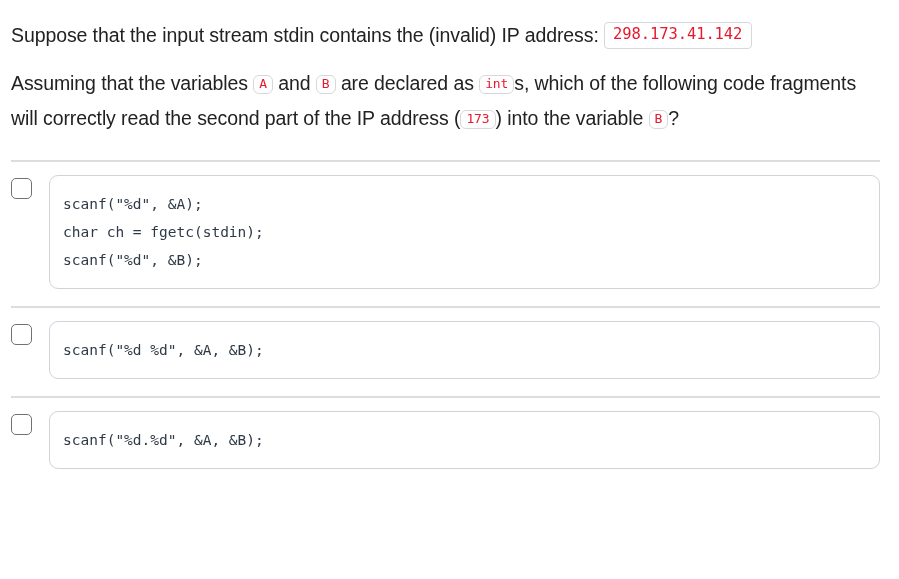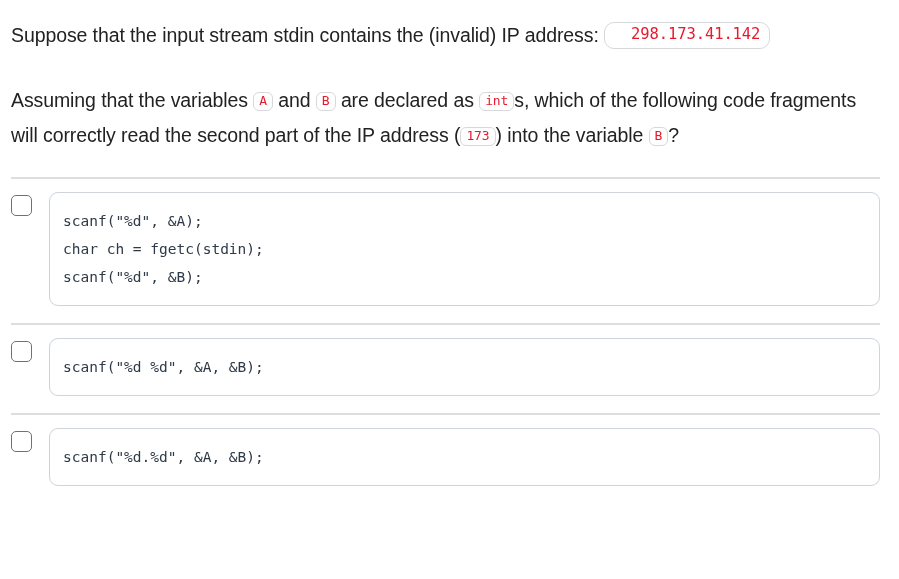--- a/index.html
+++ b/index.html
@@ -21,21 +21,21 @@
     padding: 18px 14px 0 11px;
   }
   .prompt p {
     margin: 0;
     font-size: 19.5px;
     line-height: 35px;
     color: #222222;
     letter-spacing: -0.1px;
   }
   .prompt p.para2 {
-    margin-top: 30px;
+    margin-top: 13px;
     max-width: 860px;
   }
 
   
   .badge {
     display: inline-block;
     font-family: "DejaVu Sans Mono", monospace;
     color: #e8192c;
     background: #ffffff;
     border: 1px solid #d6d8db;
@@ -46,22 +46,22 @@
     white-space: pre;
   }
   .badge.sm {
     font-size: 13px;
     padding: 1px 5px 2px 5px;
     border-radius: 6px;
     vertical-align: 2.5px;
   }
   .badge.ip {
     font-size: 15.5px;
-    padding: 3px 9px 4px 26px;
-    border-radius: 10px;
+    padding: 3px 9px 4px 8px;
+    border-radius: 4px;
     vertical-align: 3px;
   }
 
   
   .options {
     margin-top: 24px;
   }
   .option {
     position: relative;
   }

